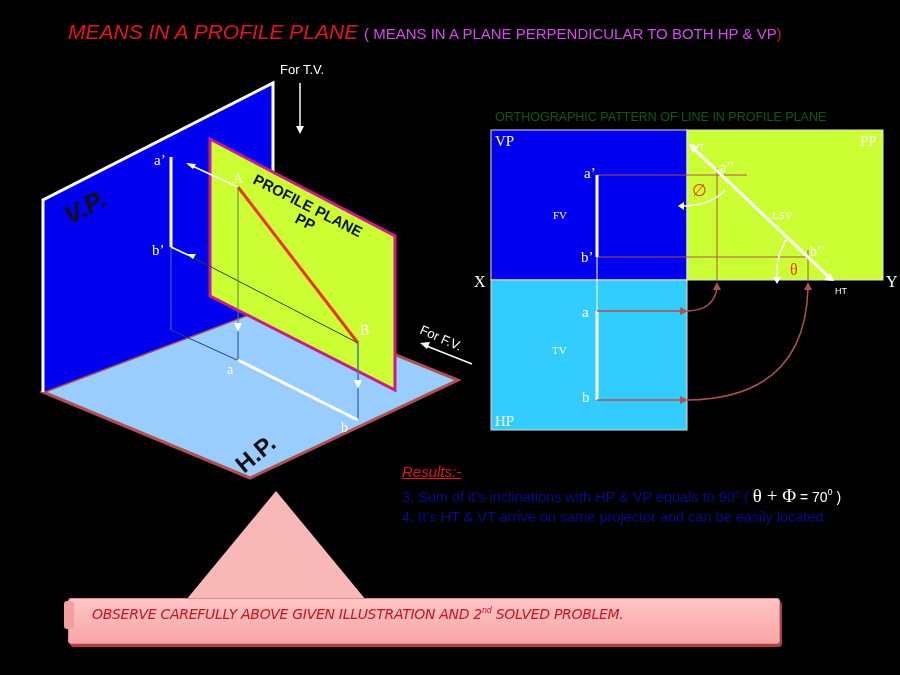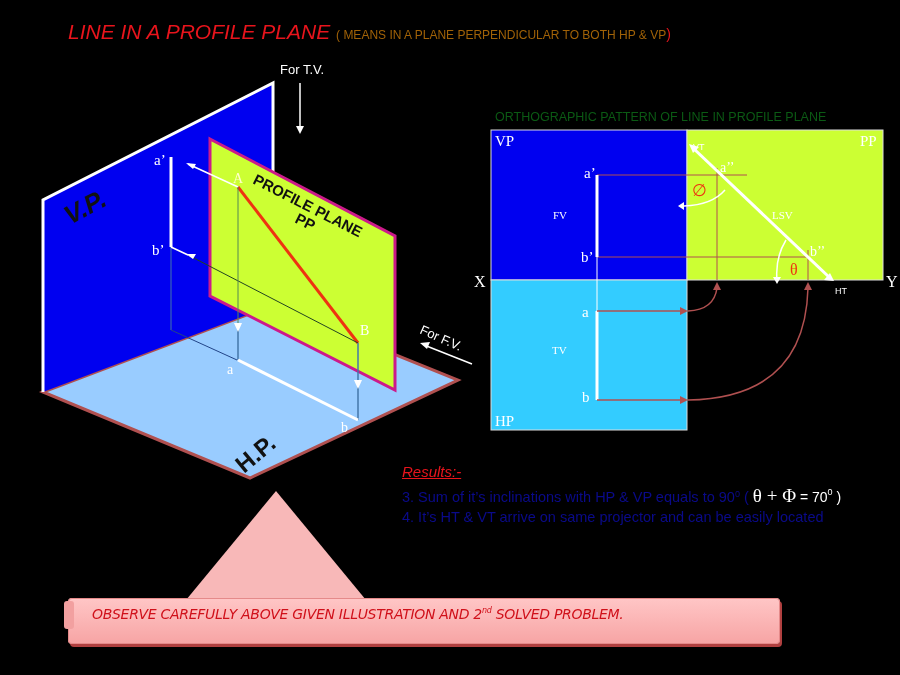--- a/index.html
+++ b/index.html
@@ -1,37 +1,37 @@
 <!DOCTYPE html>
 <html><head>
 <meta charset="utf-8">
 <style>
   html, body { margin:0; padding:0; background:#000; }
   body { width:900px; height:675px; position:relative; overflow:hidden; font-family:"Liberation Sans", sans-serif; }
   .abs { position:absolute; }
   #title { left:68px; top:20px; font-size:21px; font-style:italic; white-space:nowrap; }
   #title .main { color:#e8141c; }
-  #title .sub { color:#a16207; font-style:normal; font-size:12px; }
+  #title .sub { color:#d946ef; font-style:normal; font-size:15px; }
   #title .paren { color:#e8141c; font-style:normal; font-size:14px; }
   svg text { font-family:"Liberation Serif", serif; }
   .sans { font-family:"Liberation Sans", sans-serif !important; }
   #results { left:354px; top:462px; width:540px; font-size:14.5px; line-height:20px; color:#0a0a8a;margin-left:48px; }
   #results .head { color:#e8141c; font-style:italic; text-decoration:underline; font-size:15px; }
   #results .item { white-space:nowrap; }
   #results .formula { color:#fff; font-family:"Liberation Serif", serif; font-size:19px; }
   #results .formula small { font-family:"Liberation Sans", sans-serif; font-size:14px; }
   #banner { left:68px; top:598px; width:712px; height:46px; background:linear-gradient(#ffc6c6,#f7a4a4); border-radius:4px; box-shadow:2px 3px 0 #b04040, inset 0 0 0 1px #e58a8a; }
   #banner .txt { position:absolute; left:24px; top:8px; color:#d0101a; font-style:italic; font-size:14px; white-space:nowrap; font-family:"DejaVu Sans", sans-serif; letter-spacing:-0.3px; }
   #banner .tab { position:absolute; left:-4px; top:3px; width:10px; height:28px; background:#f2a0a0; border-radius:3px; }
 </style>
 </head>
 <body>
 
 <div id="title" class="abs">
-  <span class="main">LINE IN A PROFILE PLANE</span>
+  <span class="main">MEANS IN A PROFILE PLANE</span>
   <span class="sub">( MEANS IN A PLANE PERPENDICULAR TO BOTH HP &amp; VP</span><span class="paren">)</span>
 </div>
 
 <svg class="abs" style="left:0;top:0" width="900" height="675">
 
   <polygon points="43,392 273,305 458,380 250,478" fill="#99ccff" stroke="#b05050" stroke-width="3"></polygon>
 
   <polygon points="43,200 273,83 273,305 43,392" fill="#0000f0"></polygon>
   <polyline points="43,392 43,200 273,83 273,305" fill="none" stroke="#fff" stroke-width="3"></polyline>
   <text x="70" y="225" transform="rotate(-28 70 225)" font-size="26" font-weight="bold" font-style="italic" fill="#111" class="sans">V.P.</text>

